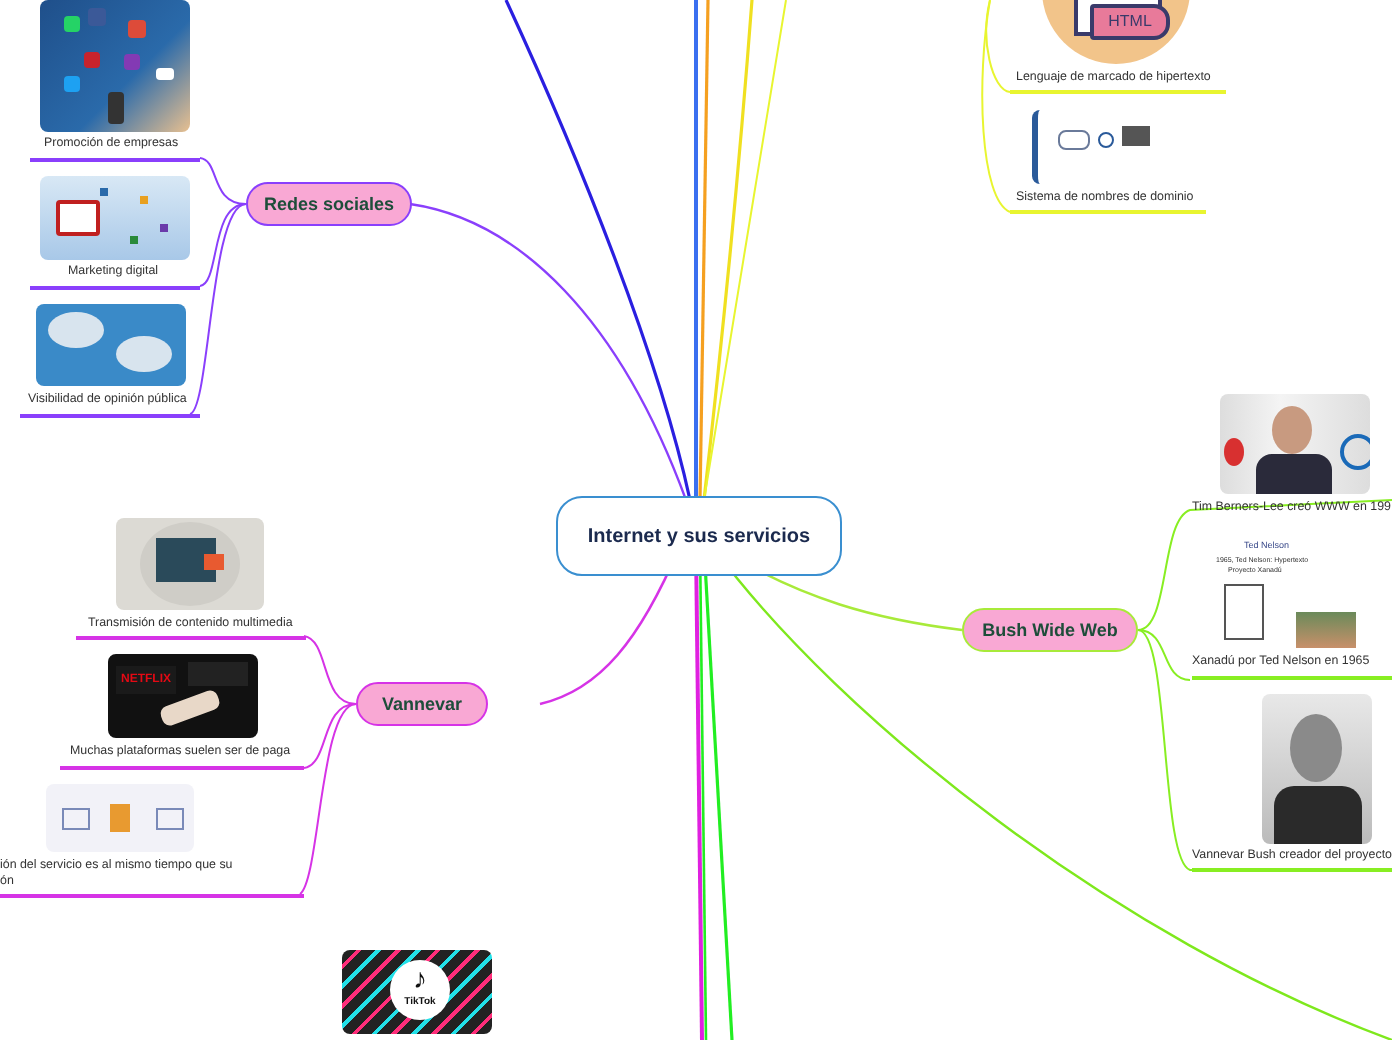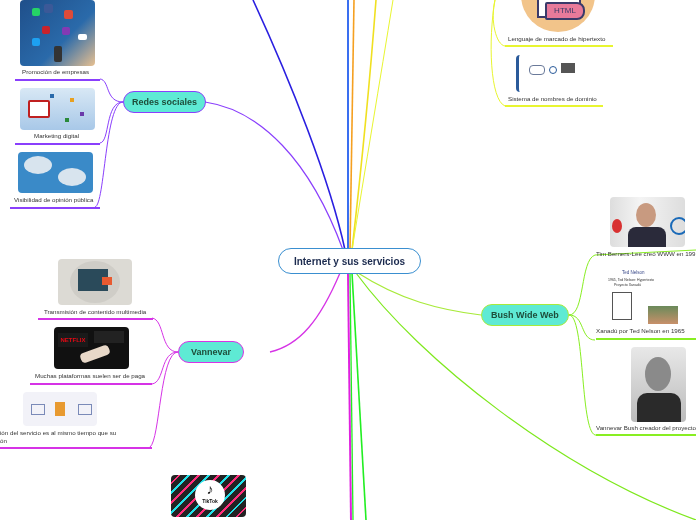--- a/index.html
+++ b/index.html
@@ -1,24 +1,24 @@
 <!DOCTYPE html>
 <html><head>
 <meta charset="utf-8">
 <style>
   html, body { margin:0; padding:0; background:#ffffff; }
   body { width:696px; height:520px; position:relative; overflow:hidden; font-family:"Liberation Sans", sans-serif; }
   svg.lines { position:absolute; left:0; top:0; width:696px; height:520px; }
   .topic {
-    position:absolute; box-sizing:border-box; background:#5eead4;
+    position:absolute; box-sizing:border-box; background:#f9a8d4;
     border-radius:12px; display:flex; align-items:center; justify-content:center;
     font-weight:bold; font-size:9px; color:#1e4d3a; cursor:pointer;
   }
   .central {
-    position:absolute; left:278px; top:248px; width:143px; height:26px; box-sizing:border-box;
+    position:absolute; left:278px; top:248px; width:143px; height:40px; box-sizing:border-box;
     border:1.5px solid #3a8fd0; border-radius:13px; background:#fff;
     display:flex; align-items:center; justify-content:center;
     font-weight:bold; font-size:10px; color:#1b2a4e; cursor:pointer;
   }
   .leaf { position:absolute; text-align:center; }
   .leaf .img { position:absolute; border-radius:4px; overflow:hidden; }
   .leaf .cap { position:absolute; font-size:6.2px; color:#333; white-space:nowrap; }
   .uline { position:absolute; height:2px; }
 </style>
 </head>

